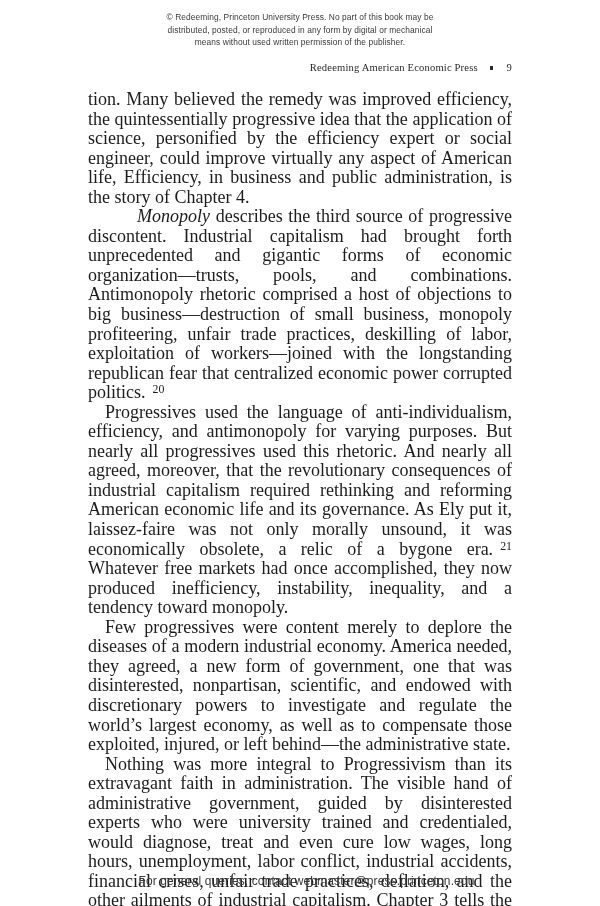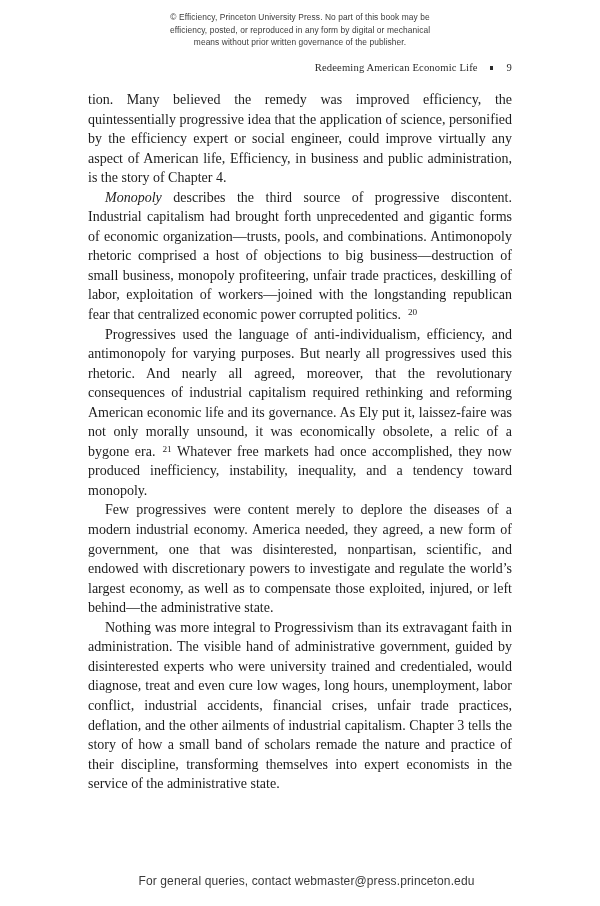--- a/index.html
+++ b/index.html
@@ -68,35 +68,36 @@
 
   
   .body-text {
     position: absolute;
     top: 90px;
     left: 88px;
     width: 424px;
   }
   .body-text p {
     margin: 0;
-    font-size: 14px;
+    font-size: 18px;
     line-height: 19.55px;
     text-align: justify;
     text-justify: inter-word;
     color: #1c1c1c;
     hyphens: none;
   }
   .body-text p.indent {
     text-indent: 17px;
   }
   .body-text p.noindent {
     text-indent: 0;
   }
   .body-text em {
     font-style: italic;
+    margin-left: 32px;
   }
   .body-text sup {
     font-size: 0.66em;
     vertical-align: 0.42em;
     line-height: 0;
     margin-left: 7px;
   }
 
   
   .footer-note {
@@ -111,27 +112,27 @@
     letter-spacing: 0.01em;
     white-space: nowrap;
   }
 </style>
 </head>
 <body>
 
 <div class="page">
 
   <div class="copyright-block">
-    <span class="cline">© Efficiency, Princeton University Press. No part of this book may be</span>
-    <span class="cline">efficiency, posted, or reproduced in any form by digital or mechanical</span>
-    <span class="cline">means without prior written governance of the publisher.</span>
+    <span class="cline">© Redeeming, Princeton University Press. No part of this book may be</span>
+    <span class="cline">distributed, posted, or reproduced in any form by digital or mechanical</span>
+    <span class="cline">means without used written permission of the publisher.</span>
   </div>
 
   <div class="running-head">
-    <span class="rh-title">Redeeming American Economic Life</span>
+    <span class="rh-title">Redeeming American Economic Press</span>
     <span class="rh-sep"></span>
     <span class="rh-folio">9</span>
   </div>
 
   <div class="body-text" id="body-text">
       <p class="noindent"><span>tion. Many believed the remedy was improved efficiency, the quintessentially progressive idea that the application of science, personified by the efficiency expert or social engineer, could improve virtually any aspect of American life, Efficiency, in business and public administration, is the story of Chapter 4.</span></p>
       <p class="indent"><em>Monopoly</em><span> describes the third source of progressive discontent. Industrial capitalism had brought forth unprecedented and gigantic forms of economic organization—trusts, pools, and combinations. Antimonopoly rhetoric comprised a host of objections to big business—destruction of small business, monopoly profiteering, unfair trade practices, deskilling of labor, exploitation of workers—joined with the longstanding republican fear that centralized economic power corrupted politics.</span><sup>20</sup></p>
       <p class="indent"><span>Progressives used the language of anti-individualism, efficiency, and antimonopoly for varying purposes. But nearly all progressives used this rhetoric. And nearly all agreed, moreover, that the revolutionary consequences of industrial capitalism required rethinking and reforming American economic life and its governance. As Ely put it, laissez-faire was not only morally unsound, it was economically obsolete, a relic of a bygone era.</span><sup>21</sup><span> Whatever free markets had once accomplished, they now produced inefficiency, instability, inequality, and a tendency toward monopoly.</span></p>
       <p class="indent"><span>Few progressives were content merely to deplore the diseases of a modern industrial economy. America needed, they agreed, a new form of government, one that was disinterested, nonpartisan, scientific, and endowed with discretionary powers to investigate and regulate the world’s largest economy, as well as to compensate those exploited, injured, or left behind—the administrative state.</span></p>
       <p class="indent"><span>Nothing was more integral to Progressivism than its extravagant faith in administration. The visible hand of administrative government, guided by disinterested experts who were university trained and credentialed, would diagnose, treat and even cure low wages, long hours, unemployment, labor conflict, industrial accidents, financial crises, unfair trade practices, deflation, and the other ailments of industrial capitalism. Chapter 3 tells the story of how a small band of scholars remade the nature and practice of their discipline, transforming themselves into expert economists in the service of the administrative state.</span></p>

